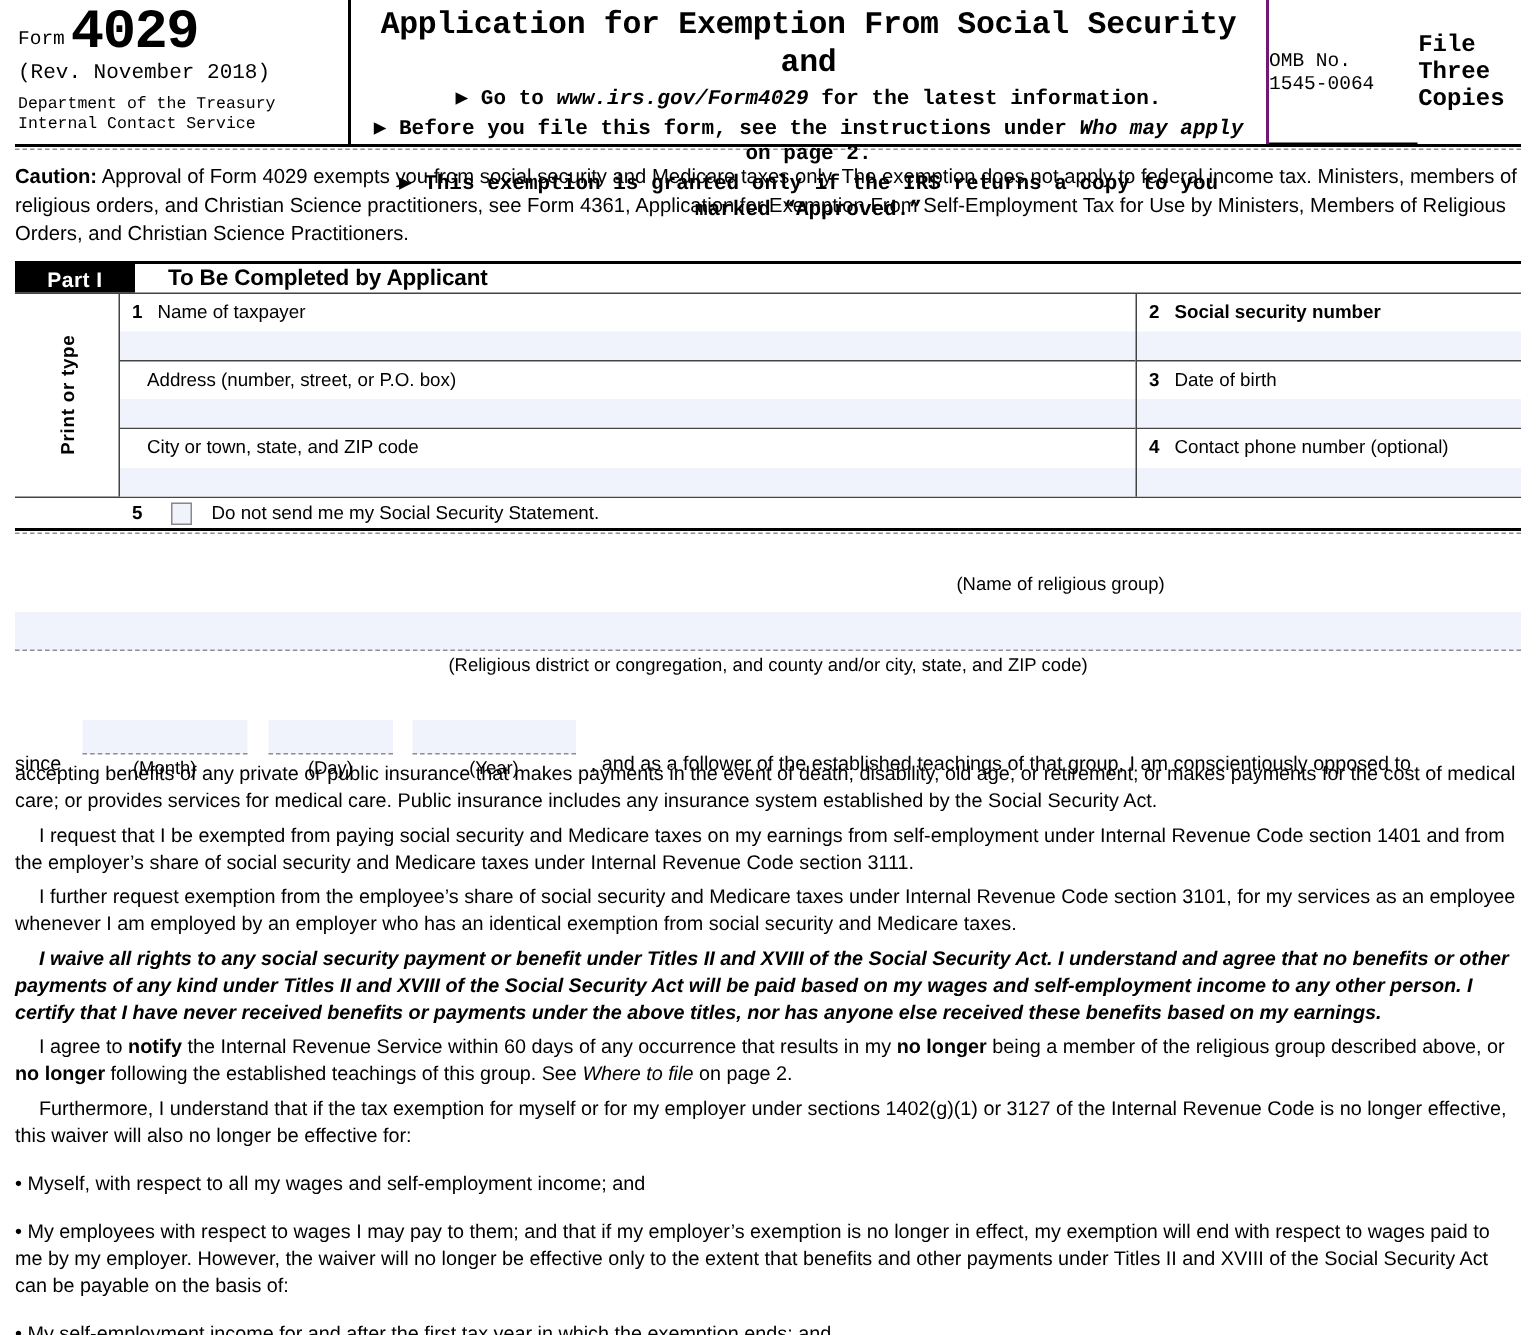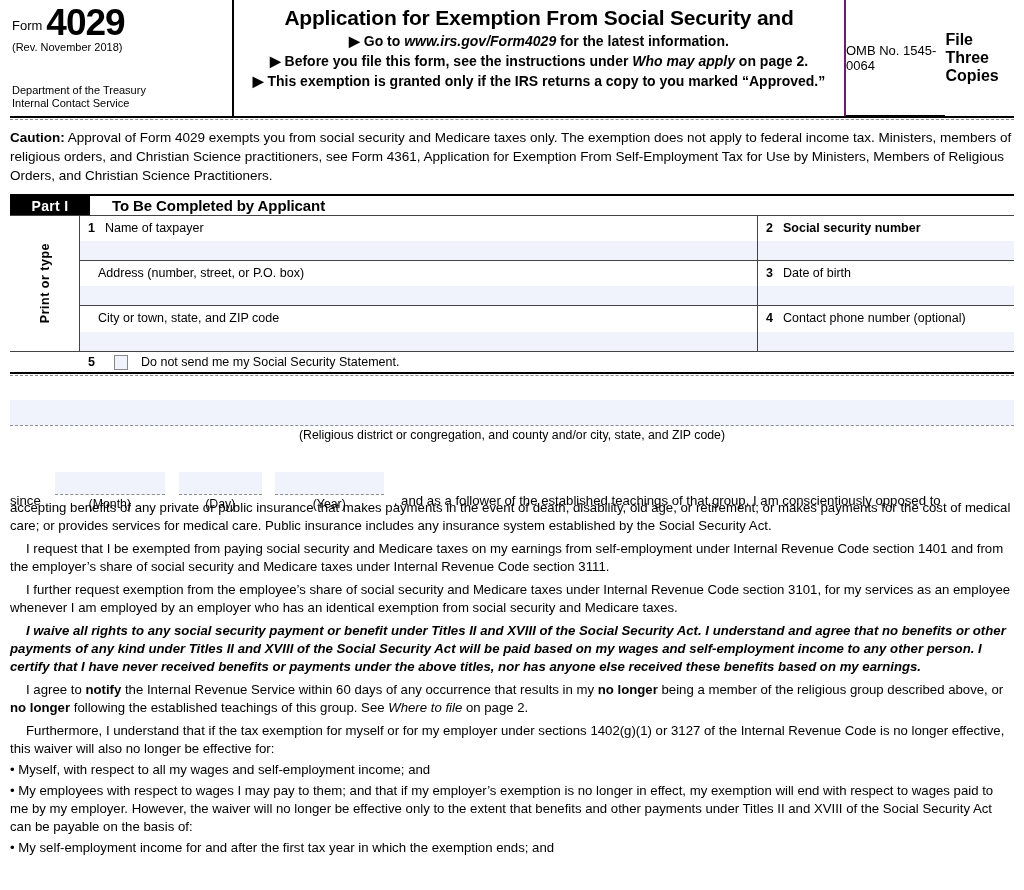--- a/index.html
+++ b/index.html
@@ -5,26 +5,26 @@
   * { margin:0; padding:0; box-sizing:border-box; }
   html,body { background:#fff; }
   body {
     width:1024px; height:890px; overflow:hidden;
     font-family:"Liberation Sans", sans-serif;
     color:#000; -webkit-font-smoothing:antialiased;
   }
   .page { width:1024px; padding:0 10px; }
 
   
-  .hdr { display:flex; border-bottom:2.5px solid #000; height:118px; }
+  .hdr { display:flex; border-bottom:2.5px solid #000; height:98px;font-family:Liberation Mono, monospace; }
   .hdr-left { width:222px; padding:6px 4px 4px 2px; display:flex; flex-direction:column; }
   .form-line { display:flex; align-items:flex-end; gap:4px; }
   .form-word { font-size:13px; padding-bottom:6px; }
   .form-num  { font-size:37px; font-weight:bold; letter-spacing:-1px; line-height:0.9; }
-  .rev { font-size:11px; margin-top:2px; }
+  .rev { font-size:14px; margin-top:2px; }
   .dept { font-size:11px; line-height:13px; margin-top:auto; padding-bottom:2px; }
   .hdr-center { flex:1; border-left:2px solid #000; border-right:2px solid #701a75; text-align:center; padding:5px 6px 3px 6px; }
   .title { font-size:21px; font-weight:bold; line-height:25px; letter-spacing:-0.2px; }
   .hdr-bullet { font-size:14px; font-weight:bold; margin-top:3px; line-height:17px; }
   .bi { font-style:italic; }
   .hdr-right { width:168px; display:flex; flex-direction:row; }
   .omb { flex:1.45; display:flex; align-items:center; justify-content:center; font-size:13px; border-bottom:1.5px solid #000; }
   .copies { flex:1; display:flex; align-items:center; justify-content:center; font-size:16px; font-weight:bold; }
   .dash-rule { border-bottom:1px dashed #8f8f8f; height:2px; }
 
@@ -67,21 +67,21 @@
   .w-month { width:110px; margin-left:14px; }
   .w-day { width:83px; margin-left:14px; }
   .w-year { width:109px; margin-left:13px;margin-top:20px; }
   .follower { padding-bottom:3px; margin-left:10px; white-space:nowrap; }
 
   
   .bodytext { margin-top:2px; }
   .p { font-size:13.2px; line-height:18px; margin-top:5px; }
   .indent { text-indent:16px; }
   .waive { font-weight:bold; font-style:italic; }
-  .bullet { font-size:13.2px; line-height:18px; margin-top:3px; }
+  .bullet { font-size:13.2px; line-height:18px; margin-top:14px; }
 </style>
 </head>
 <body>
 
 <div class="page">
 
   <div class="hdr">
     <div class="hdr-left">
       <div class="form-line">
         <span class="form-word">Form</span>
@@ -167,20 +167,21 @@
     </div>
   </div>
   <div class="row5">
     <span class="fnum">5</span>
     <span class="cbox fieldfill" style="background: rgb(240, 243, 252);"></span>
     <span class="row5-label">Do not send me my Social Security Statement.</span>
   </div>
   <div class="dash-rule"></div>
 
   <div class="certify">
+    <div class="caption" style="margin-left:390px;">(Name of religious group)</div>
     <div class="fullw-input fieldfill" style="background: rgb(240, 243, 252);"></div>
     <div class="caption">(Religious district or congregation, and county and/or city, state, and ZIP code)</div>
     <div class="since-row">
       <span class="since-word">since</span>
       <span class="since-cell w-month">
           <span class="since-box fieldfill" style="background: rgb(240, 243, 252);"></span>
           <span class="caption">(Month)</span>
         </span>
       <span class="since-cell w-day">
           <span class="since-box fieldfill" style="background: rgb(240, 243, 252);"></span>

